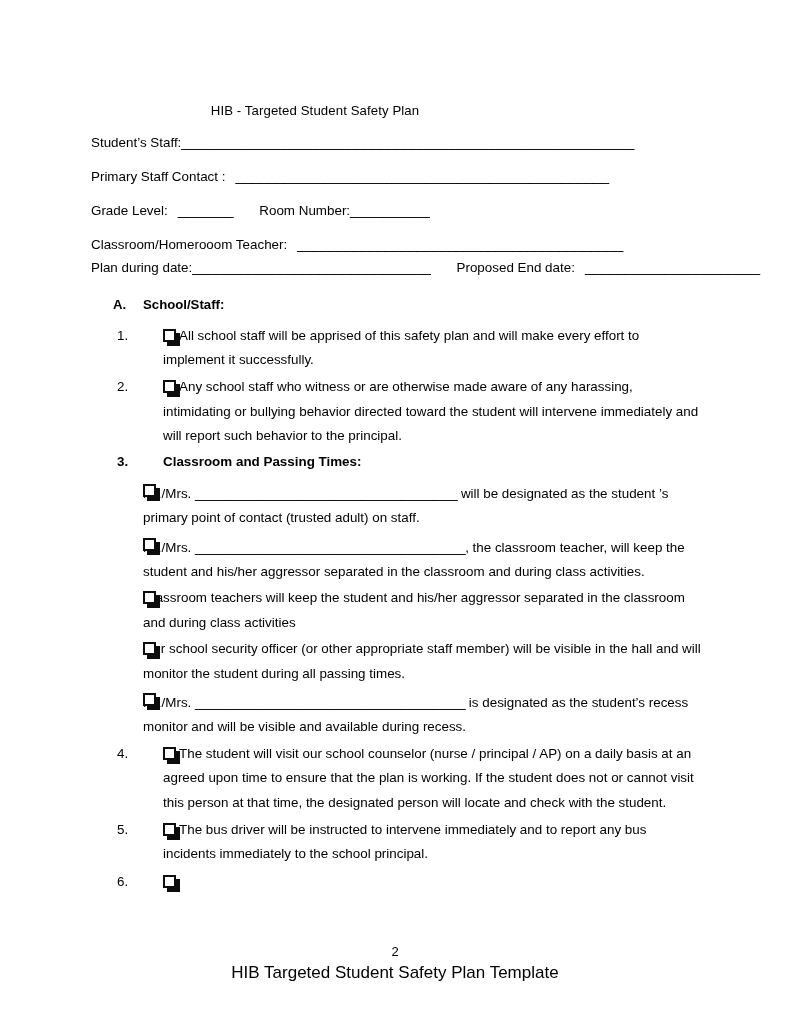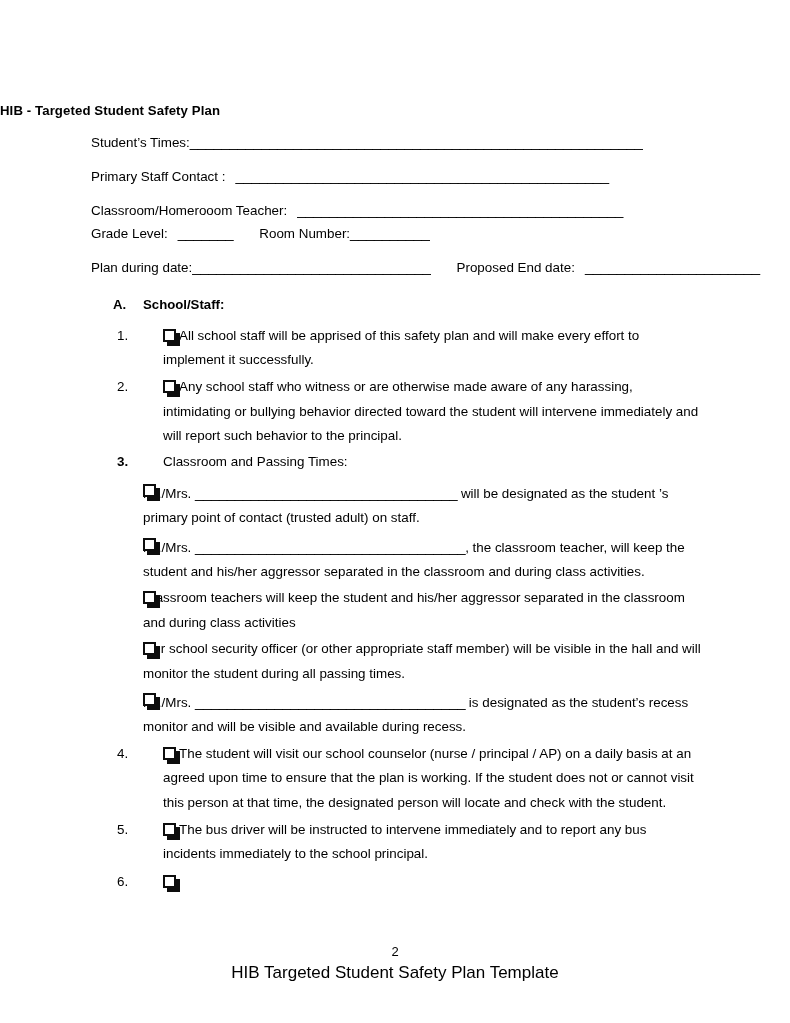--- a/index.html
+++ b/index.html
@@ -18,23 +18,23 @@
     height: 1023px;
     background: #ffffff;
     overflow: hidden;
     box-sizing: border-box;
   }
   .doc-title {
     position: absolute;
     top: 103px;
     left: 0;
     width: 630px;
-    text-align: left;
+    text-align: center;
     font-size: 13.2px;
-    font-weight: bold;
+    font-weight: normal;
     letter-spacing: 0.1px;
   }
   .body-block {
     position: absolute;
     top: 134px;
     left: 91px;
     width: 610px;
   }
   .field-line {
     font-size: 13.4px;
@@ -90,21 +90,21 @@
     left: 26px;
     top: 0;
     font-size: 13.4px;
     line-height: 1.82;
   }
   li.item.bold-label {
     line-height: 1.6;
     margin-bottom: 6px;
   }
   li.item.bold-label > .num { line-height: 1.6; font-weight: bold; }
-  li.item.bold-label .label { font-weight: normal; text-align: center; }
+  li.item.bold-label .label { font-weight: bold; text-align: center; }
 
   .sublist {
     list-style: none;
     margin: 0;
     padding: 0;
   }
   li.subitem {
     position: relative;
     padding-left: 52px;
     margin-bottom: 2px;
@@ -165,33 +165,33 @@
 </head>
 <body>
 
 <div class="page">
 
   <div class="doc-title">HIB - Targeted Student Safety Plan</div>
 
   <div class="body-block">
 
     <div class="field-line">
-      <span>Student’s Times:</span><span class="blank">_________________________________________________________</span>
+      <span>Student’s Staff:</span><span class="blank">_________________________________________________________</span>
     </div>
 
     <div class="field-line">
       <span>Primary Staff Contact :</span><span class="gap"></span><span class="blank">_______________________________________________</span>
+    </div>
+
+    <div class="field-line">
+      <span>Grade Level:</span><span class="gap"></span><span class="blank">_______</span><span class="gap-lg"></span><span>Room Number:</span><span class="blank">__________</span>
     </div>
 
     <div class="field-line tight">
       <span>Classroom/Homerooom Teacher:</span><span class="gap"></span><span class="blank">_________________________________________</span>
-    </div>
-
-    <div class="field-line">
-      <span>Grade Level:</span><span class="gap"></span><span class="blank">_______</span><span class="gap-lg"></span><span>Room Number:</span><span class="blank">__________</span>
     </div>
 
     <div class="field-line">
       <span>Plan during date:</span><span class="blank">______________________________</span><span class="gap-lg"></span><span>Proposed  End date:</span><span class="gap"></span><span class="blank">______________________</span>
     </div>
 
     <div class="section-head">
       <span class="marker">A.</span><span>School/Staff:</span>
     </div>
 

